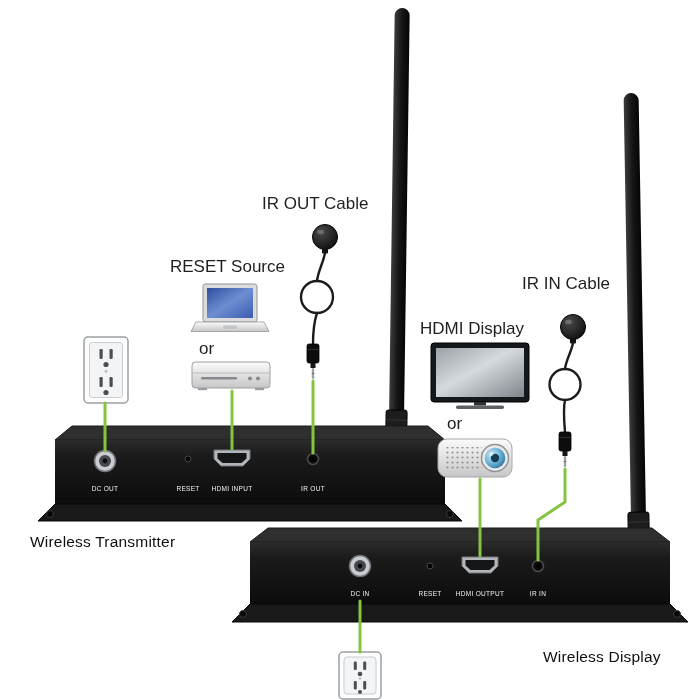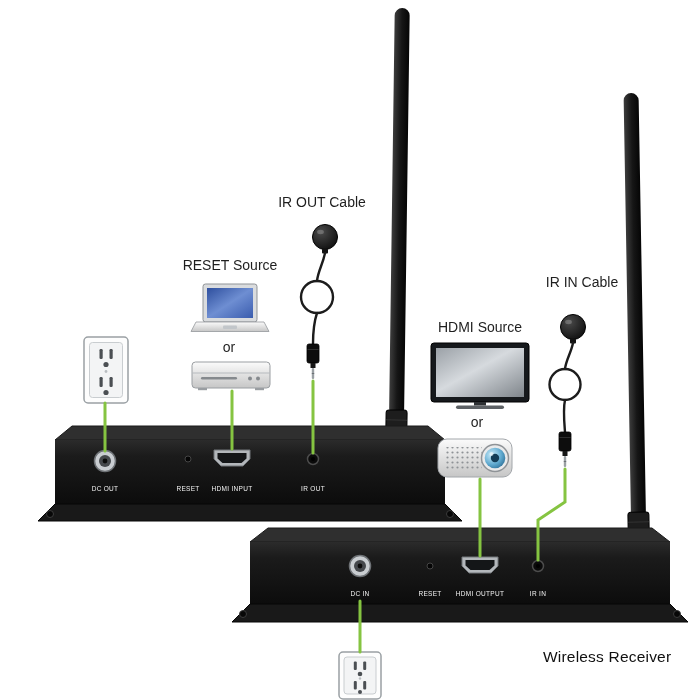--- a/index.html
+++ b/index.html
@@ -1,21 +1,21 @@
 <!DOCTYPE html>
 <html><head>
 <meta charset="utf-8">
 <style>
   *{box-sizing:border-box}
   html,body{margin:0;padding:0}
   body{width:700px;height:700px;position:relative;background:#ffffff;
        font-family:"Liberation Sans","DejaVu Sans",sans-serif;overflow:hidden}
   .stage{position:absolute;left:0;top:0;width:700px;height:700px}
   svg.scene{position:absolute;left:0;top:0}
-  .label{position:absolute;color:#1f1f1f;font-size:14px;text-align:center;white-space:nowrap}
+  .label{position:absolute;color:#1f1f1f;font-size:17px;text-align:left;white-space:nowrap}
   .device-label{position:absolute;color:#101010;font-size:15.5px;white-space:nowrap;letter-spacing:.2px}
   .port-label{font-size:6.5px;fill:#f2f2f2;letter-spacing:.3px;
               font-family:"Liberation Sans","DejaVu Sans",sans-serif}
 </style>
 </head>
 <body>
 
 <div class="stage">
 
 <svg class="scene" width="700" height="700" viewBox="0 0 700 700">
@@ -240,22 +240,23 @@
     <line x1="360" y1="601" x2="360" y2="652"></line>
   </g>
 </svg>
 
   <div class="label" style="left:262px;top:194px;width:120px">IR OUT Cable</div>
 
   <div class="label" style="left:170px;top:257px;width:120px">RESET Source</div>
 
   <div class="label" style="left:199px;top:339px;width:60px">or</div>
 
-  <div class="label" style="left:420px;top:319px;width:120px">HDMI Source</div>
+  <div class="label" style="left:420px;top:319px;width:120px">HDMI Display</div>
 
   <div class="label" style="left:447px;top:414px;width:60px">or</div>
 
   <div class="label" style="left:522px;top:274px;width:120px">IR IN Cable</div>
 
-
-  <div class="device-label" style="left:543px;top:648px">Wireless Receiver</div>
+  <div class="device-label" style="left:30px;top:533px">Wireless Transmitter</div>
+
+  <div class="device-label" style="left:543px;top:648px">Wireless Display</div>
 
 </div>
 
 </body></html>

